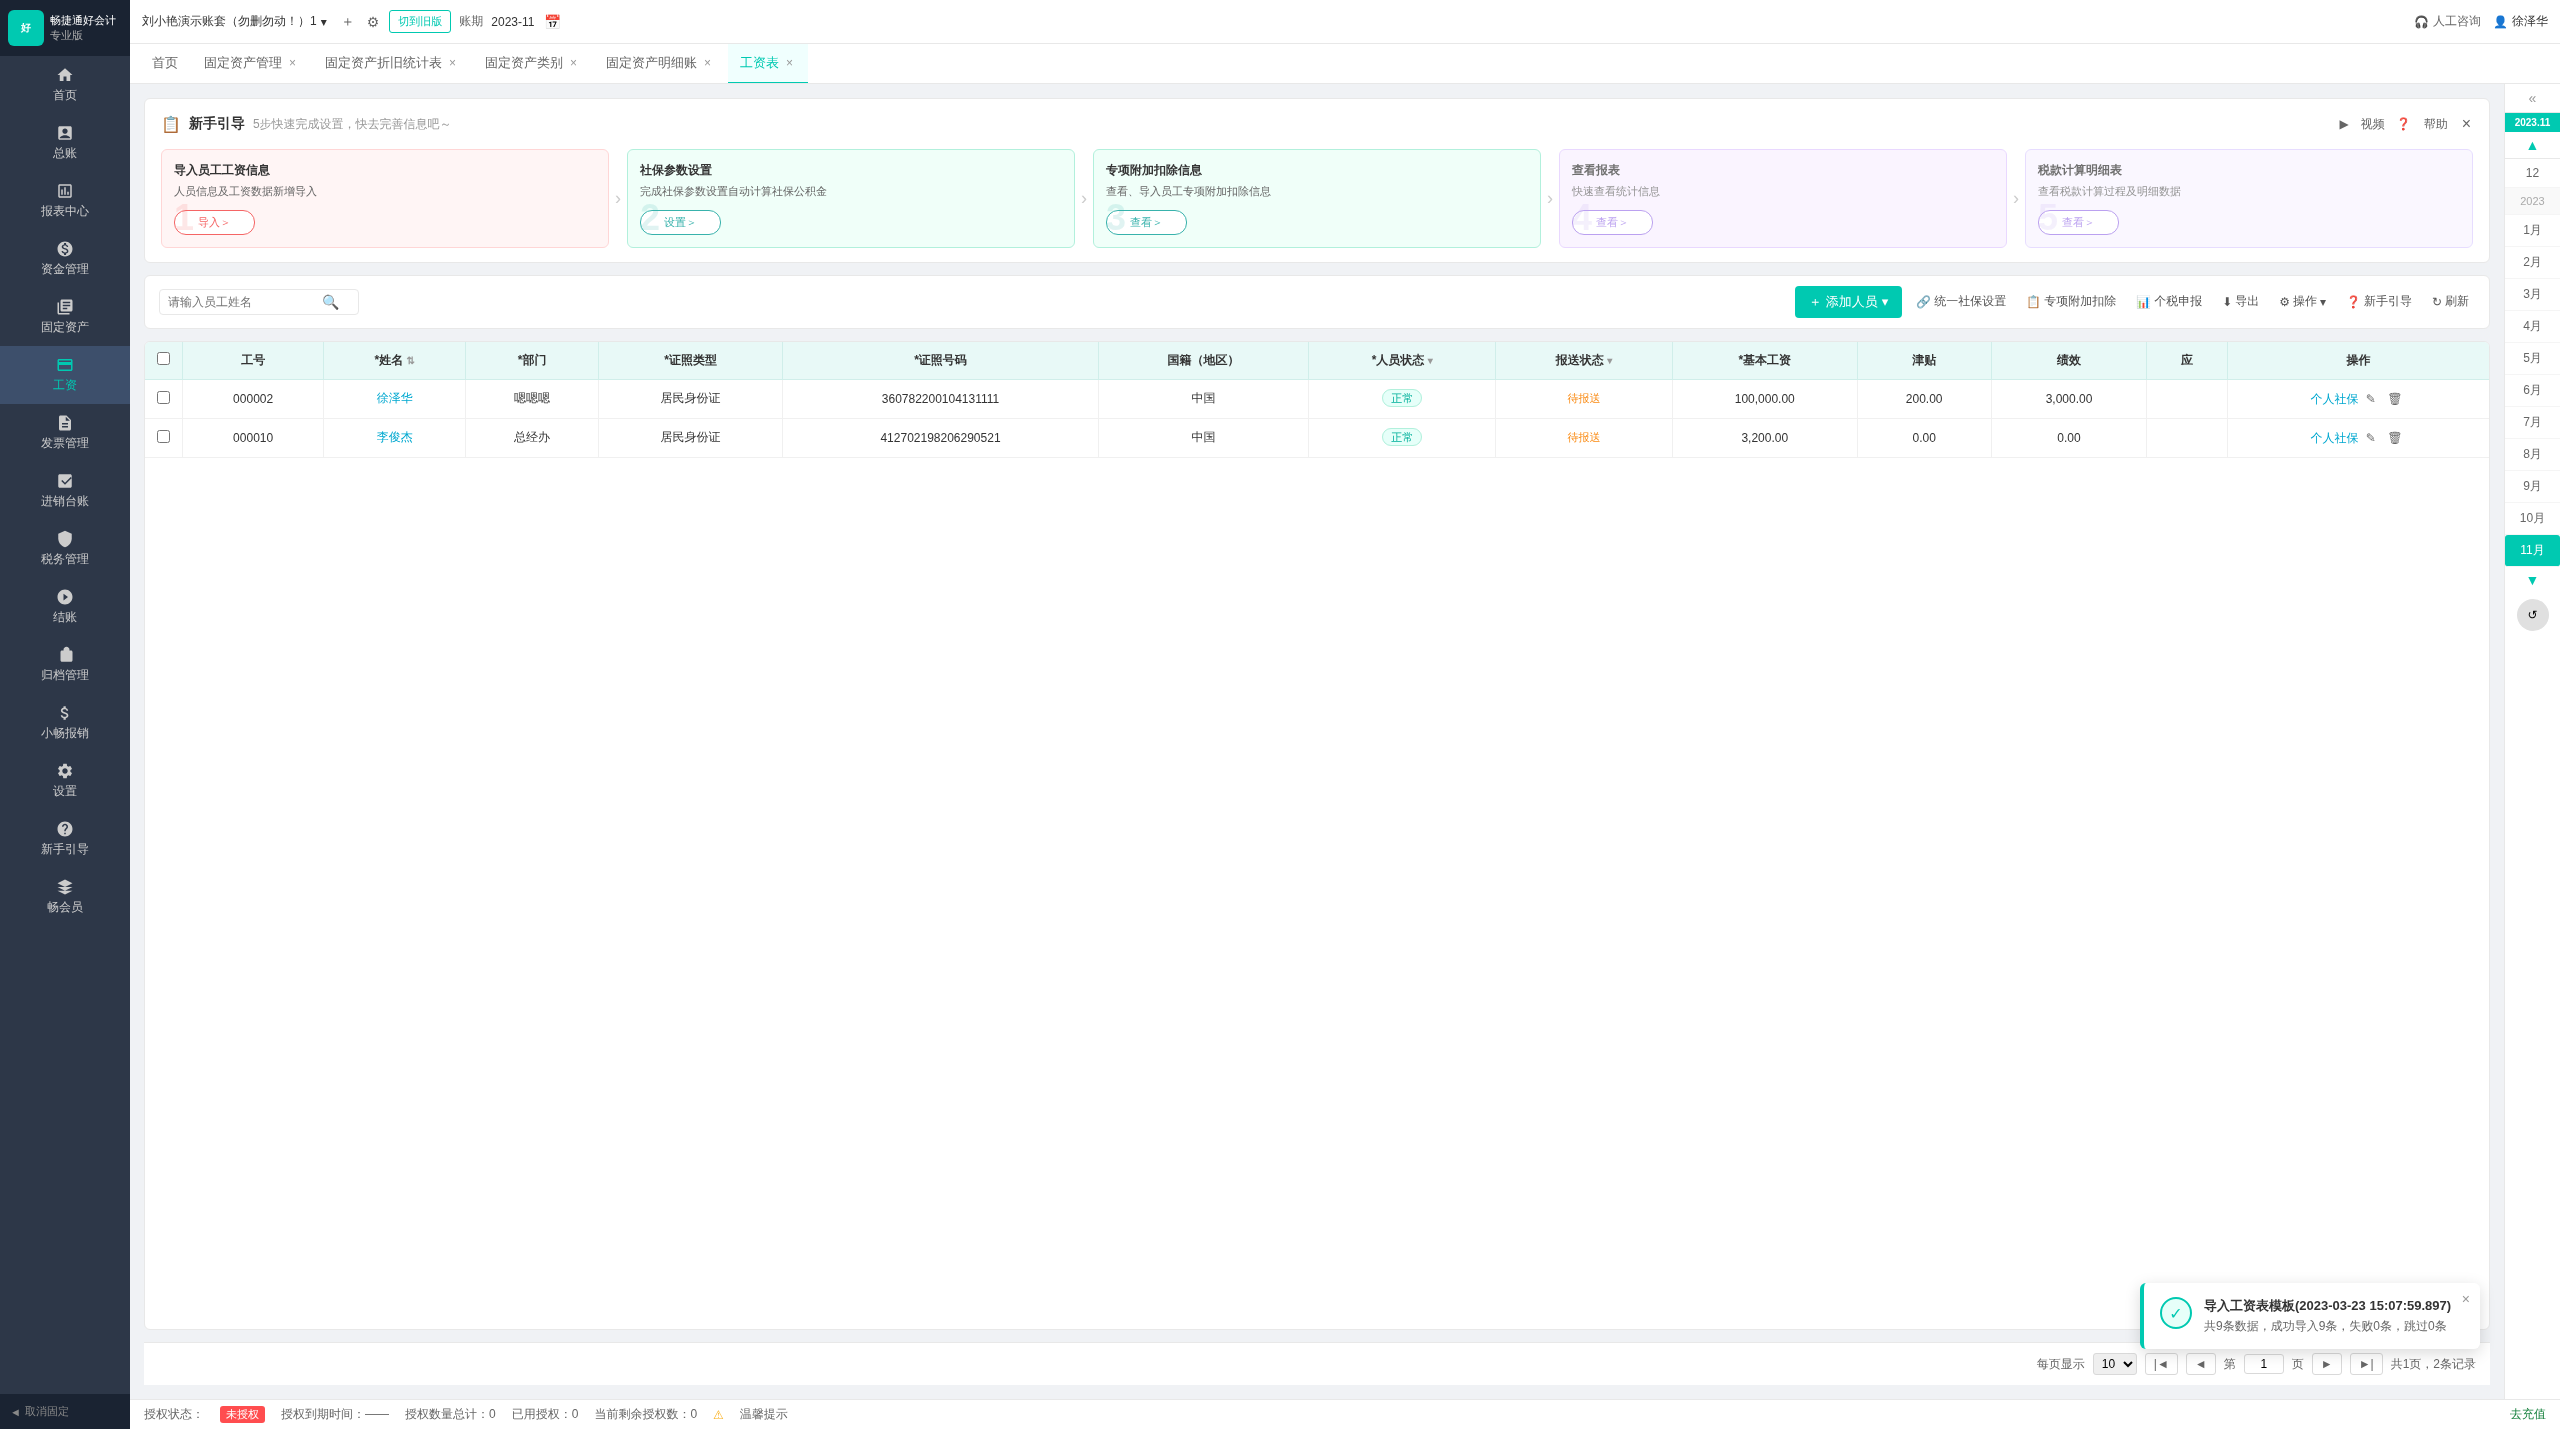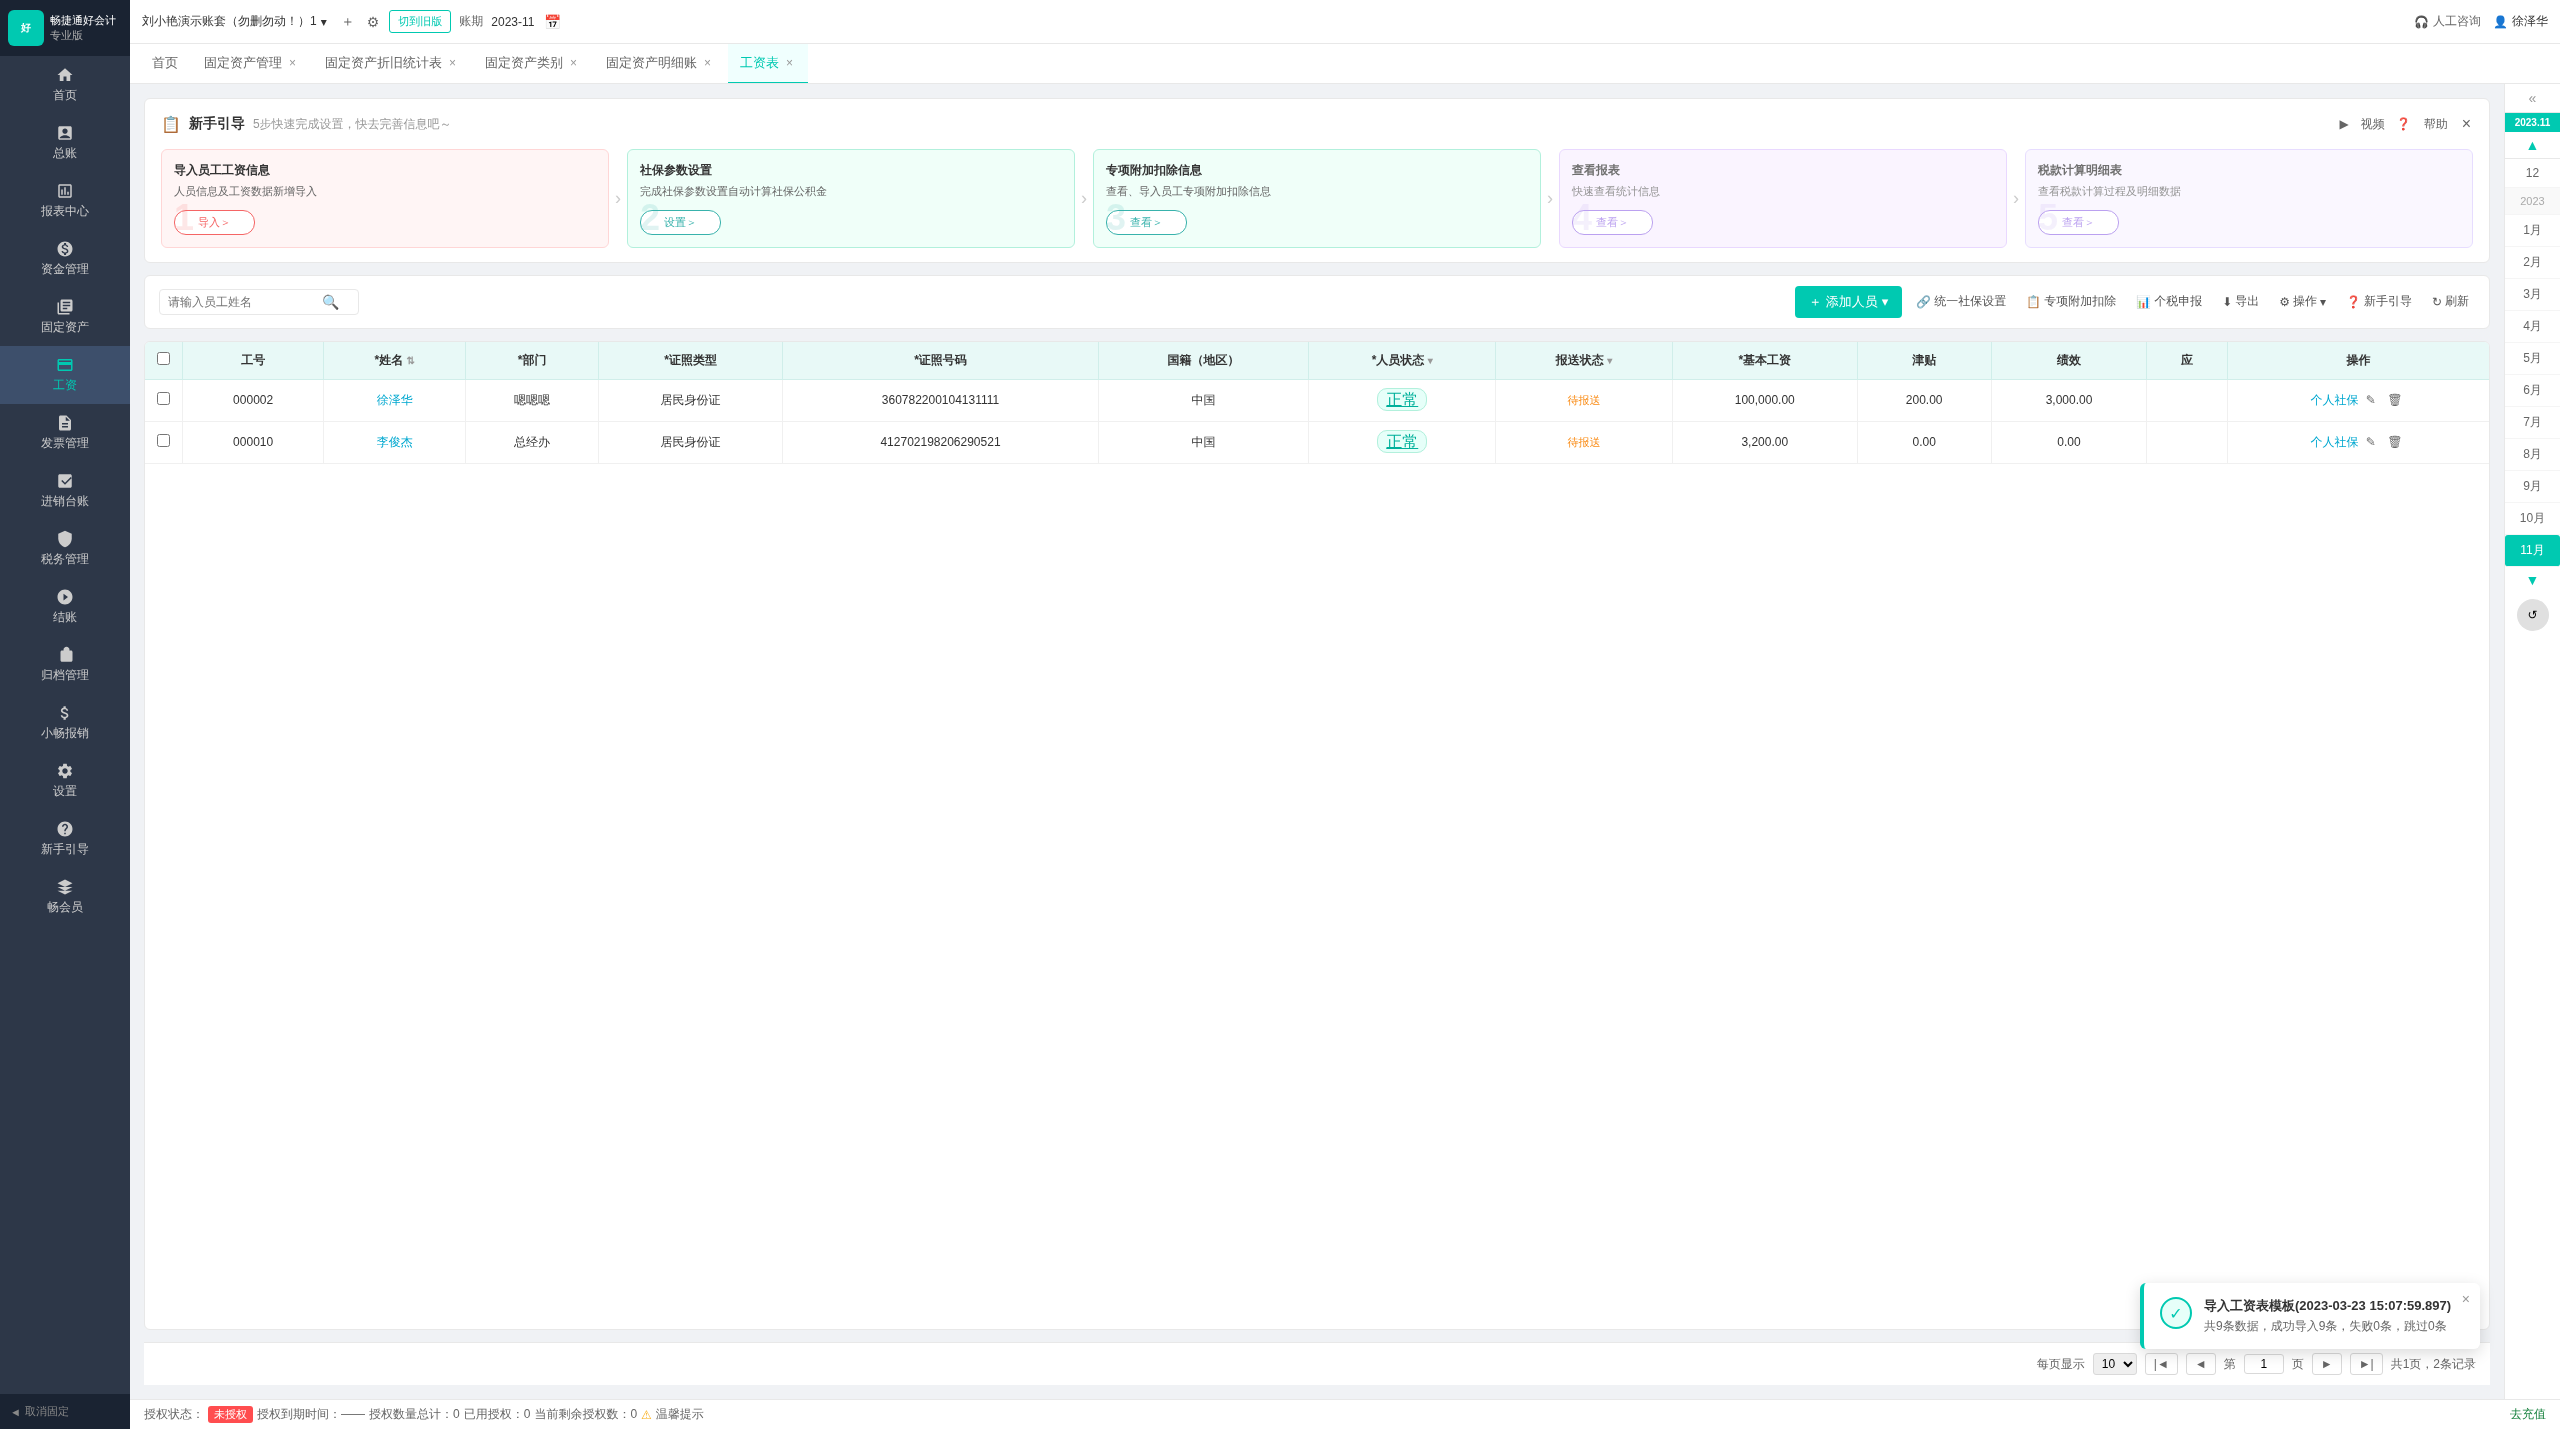--- a/index.html
+++ b/index.html
@@ -282,22 +282,21 @@
       white-space: nowrap;
     }
     tbody td:last-child { border-right: none; }
     .name-link { color: #00a8d0; cursor: pointer; text-decoration: none; }
     .normal-badge {
       background: #e6fff9;
       color: #00b09b;
       border: 1px solid #b2f0dc;
       padding: 2px 8px;
       border-radius: 10px;
-      font-size: 16px;
-      text-decoration: underline;
+      font-size: 11px;
     }
     .pending-badge {
       color: #fa8c16;
       font-size: 11px;
     }
     .op-btn {
       color: #666;
       font-size: 12px;
       cursor: pointer;
       background: none;
@@ -345,21 +344,21 @@
       cursor: pointer;
     }
 
     
     .status-bar {
       background: #fff;
       border-top: 1px solid #e8e8e8;
       padding: 6px 14px;
       display: flex;
       align-items: center;
-      gap: 4px;
+      gap: 16px;
       font-size: 12px;
       color: #666;
       flex-shrink: 0;
     }
     .auth-badge {
       background: #ff4d4f;
       color: #fff;
       padding: 1px 6px;
       border-radius: 3px;
       font-size: 11px;

